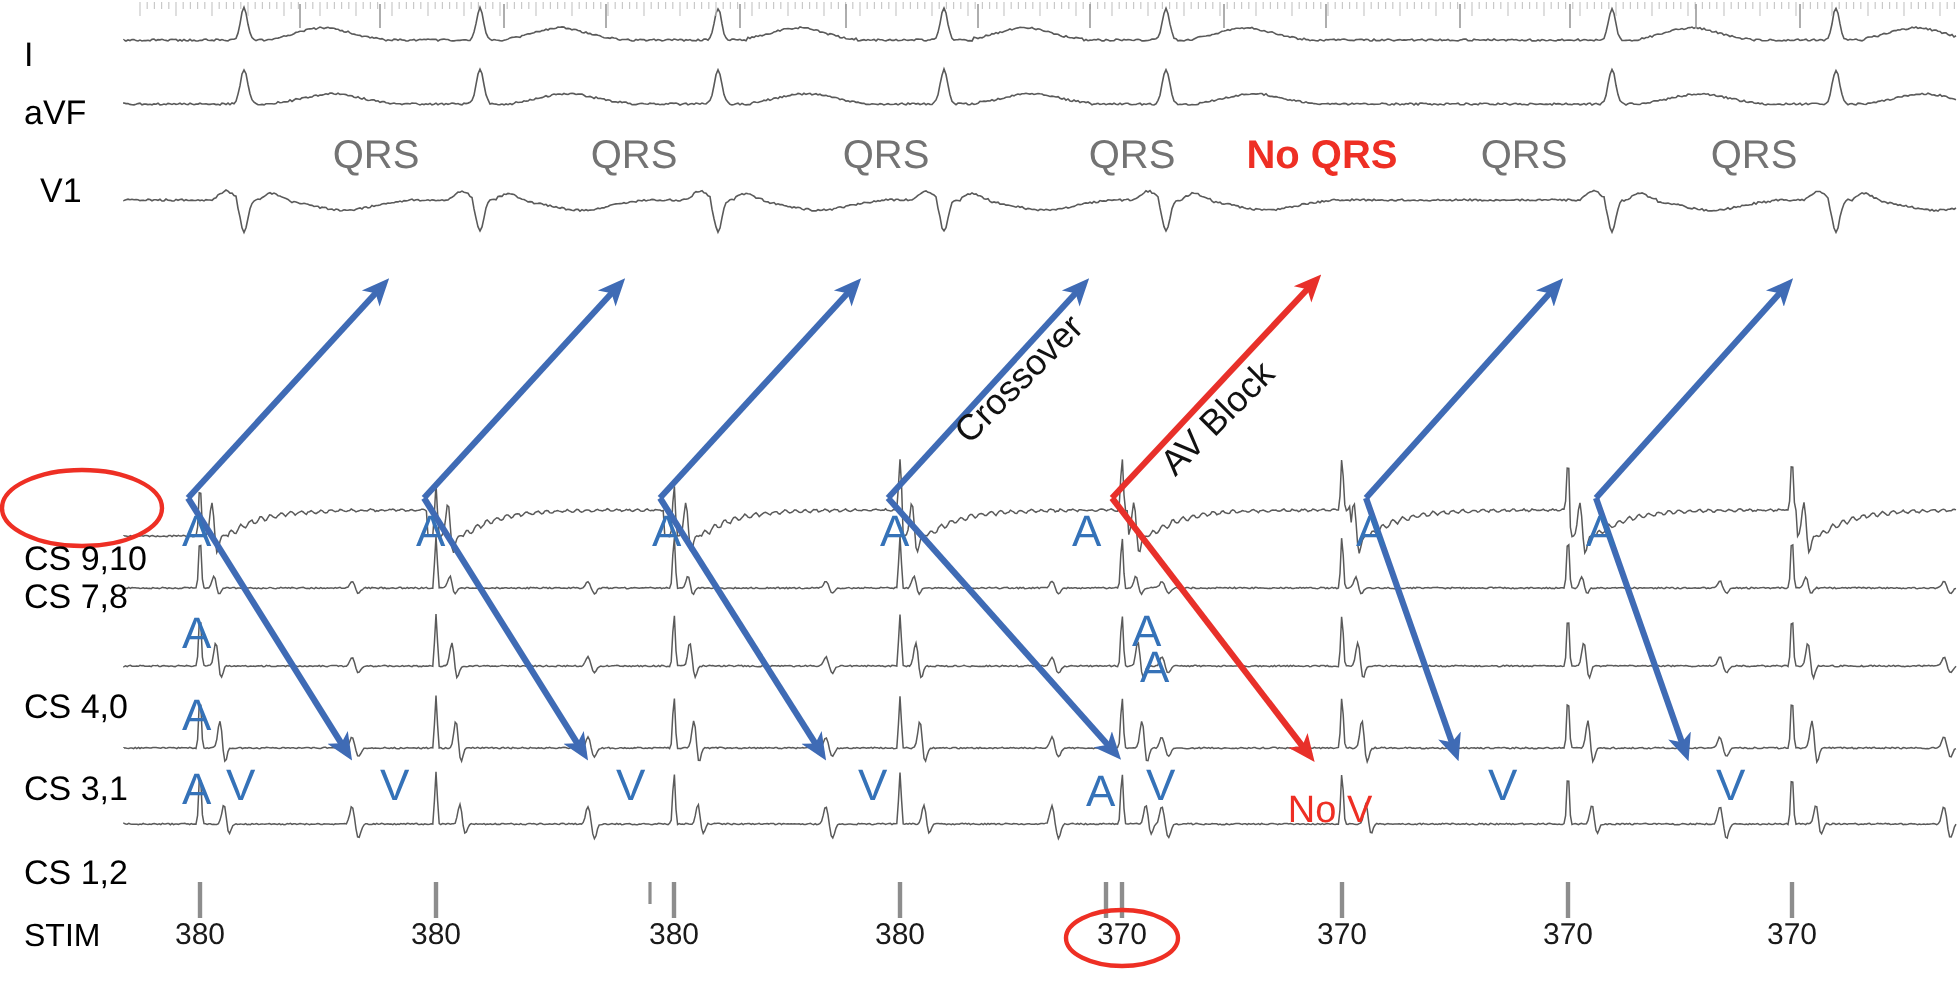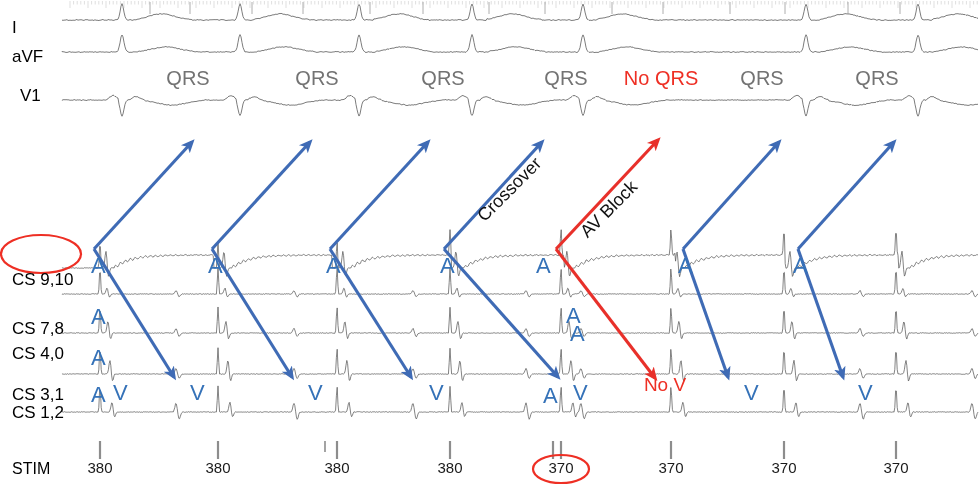--- a/index.html
+++ b/index.html
@@ -9,21 +9,21 @@
 
   .lbl{position:absolute;color:#000;font-size:17px;line-height:17px;white-space:nowrap;}
   .lead-lbl{font-size:17px;}
   .cs-lbl{font-size:17px;margin-top:24px;}
   .stim-lbl{font-size:16px;}
   .stimnum{position:absolute;font-size:15px;line-height:15px;color:#1a1a1a;
            text-align:center;transform:translateX(-50%);white-space:nowrap;}
 
   .ann{position:absolute;white-space:nowrap;line-height:1;}
   .ann-qrs{font-size:20px;color:#737373;transform:translateX(-50%);}
-  .ann-noqrs{font-size:20px;color:#ee2f24;transform:translateX(-50%);}
+  .ann-noqrs{font-size:20px;color:#ee2f24;transform:translateX(-50%);font-weight:bold;}
   .ann-av{font-size:22px;color:#3572b8;}
   .ann-nov{font-size:19px;color:#ee2f24;transform:translateX(-50%);}
   .ann-rot{font-size:18px;color:#111;transform-origin:0 0;}
 
   svg.layer{position:absolute;left:0;top:0;width:980px;height:492px;pointer-events:none;}
   .ellipse-red{fill:none;stroke:#ee2f24;stroke-width:2.2;}
 </style>
 </head>
 <body>
 
@@ -356,24 +356,24 @@
       </g>
       <ellipse cx="41" cy="254" rx="40" ry="19" class="ellipse-red"></ellipse>
       <ellipse cx="561" cy="469" rx="28" ry="14" class="ellipse-red"></ellipse>
     </svg>
 
   <div id="labels">
       <div class="lbl lead-lbl" style="left:12px;top:19px;">I</div>
       <div class="lbl lead-lbl" style="left:12px;top:48px;">aVF</div>
       <div class="lbl lead-lbl" style="left:20px;top:87px;">V1</div>
       <div class="lbl cs-lbl" style="left:12px;top:247px;">CS 9,10</div>
-      <div class="lbl cs-lbl" style="left:12px;top:296px;text-align:right;">CS 7,8</div>
+      <div class="lbl cs-lbl" style="left:12px;top:266px;text-align:right;">CS 7,8</div>
       <div class="lbl cs-lbl" style="left:12px;top:321px;">CS 4,0</div>
       <div class="lbl cs-lbl" style="left:12px;top:362px;">CS 3,1</div>
-      <div class="lbl cs-lbl" style="left:12px;top:380px;">CS 1,2</div>
+      <div class="lbl cs-lbl" style="left:12px;top:404px;">CS 1,2</div>
       <div class="lbl stim-lbl" style="left:12px;top:460px;">STIM</div>
       <div class="stimnum" style="left:100px;top:460px;">380</div>
       <div class="stimnum" style="left:218px;top:460px;">380</div>
       <div class="stimnum" style="left:337px;top:460px;">380</div>
       <div class="stimnum" style="left:450px;top:460px;">380</div>
       <div class="stimnum" style="left:561px;top:460px;">370</div>
       <div class="stimnum" style="left:671px;top:460px;">370</div>
       <div class="stimnum" style="left:784px;top:460px;">370</div>
       <div class="stimnum" style="left:896px;top:460px;">370</div>
       <div class="ann ann-qrs" style="left:188px;top:68px;">QRS</div>
@@ -396,18 +396,18 @@
       <div class="ann ann-av" style="left:543px;top:385px;">A</div>
       <div class="ann ann-av" style="left:678px;top:255px;">A</div>
       <div class="ann ann-av" style="left:793px;top:255px;">A</div>
       <div class="ann ann-av" style="left:113px;top:382px;">V</div>
       <div class="ann ann-av" style="left:190px;top:382px;">V</div>
       <div class="ann ann-av" style="left:308px;top:382px;">V</div>
       <div class="ann ann-av" style="left:429px;top:382px;">V</div>
       <div class="ann ann-av" style="left:573px;top:382px;">V</div>
       <div class="ann ann-av" style="left:744px;top:382px;">V</div>
       <div class="ann ann-av" style="left:858px;top:382px;">V</div>
-      <div class="ann ann-nov" style="left:665px;top:375px;">No V</div>
+      <div class="ann ann-nov" style="left:665px;top:396px;">No V</div>
       <div class="ann ann-rot" style="left:474px;top:212px;color:#111111;transform:rotate(-45deg);">Crossover</div>
       <div class="ann ann-rot" style="left:577px;top:228px;color:#111111;transform:rotate(-45deg);">AV Block</div>
     </div>
 
 </div>
 
 </body></html>

